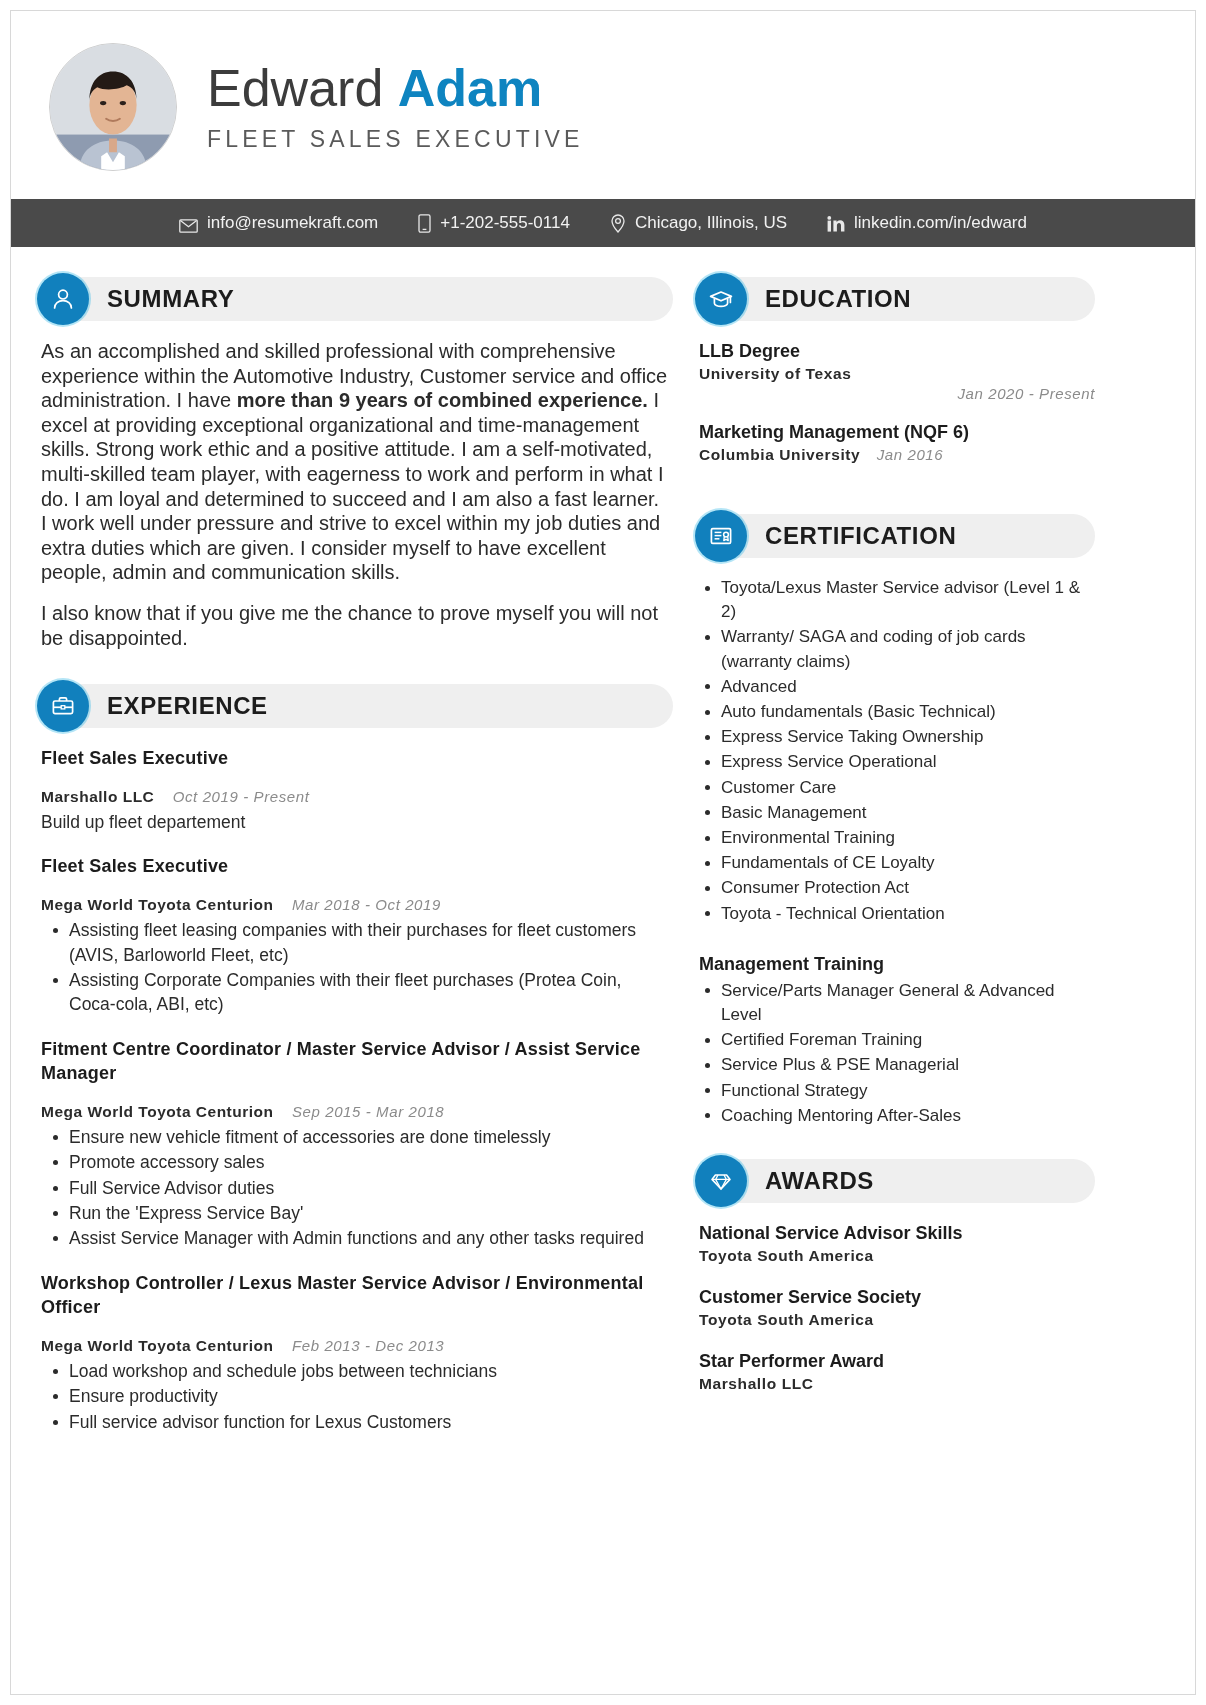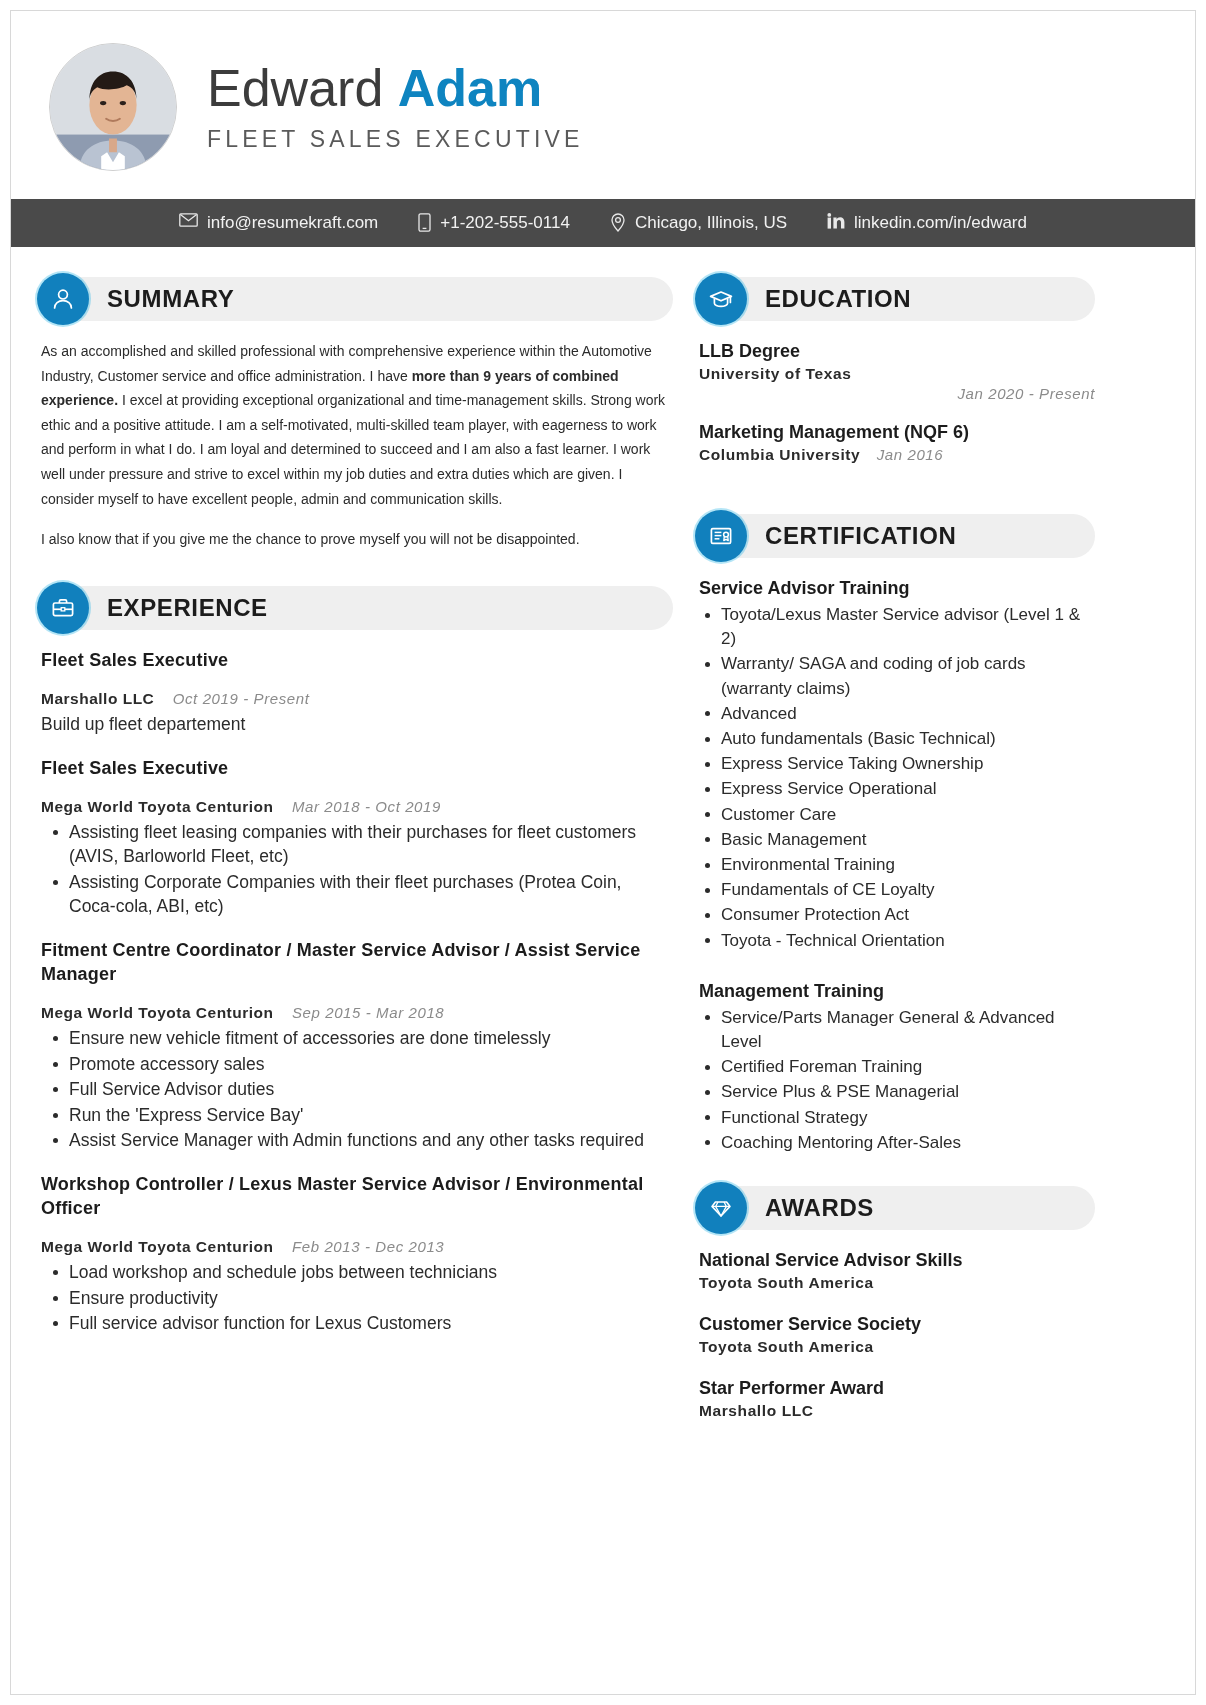--- a/index.html
+++ b/index.html
@@ -51,21 +51,21 @@
 
   
   .contactbar {
     background: #4a4a4a;
     height: 48px;
     display: flex; align-items: center; justify-content: center;
     gap: 40px;
     color: #f2f2f2;
     font-size: 17px;
   }
-  .contact-item { display: flex; align-items: flex-start; gap: 9px; white-space: nowrap; }
+  .contact-item { display: flex; align-items: flex-end; gap: 9px; white-space: nowrap; }
   .contact-item svg { display: block; }
 
   
   .body {
     display: flex;
     padding: 26px 26px 0 26px;
     gap: 22px;
   }
   .col-left  { width: 636px; flex: 0 0 636px; }
   .col-right { width: 400px; flex: 0 0 400px; }
@@ -93,21 +93,21 @@
   .sec-ico svg { display: block; }
   .sec-title {
     position: relative; z-index: 2;
     margin-left: 18px;
     font-size: 24px; font-weight: 700; color: #1c1c1c;
     letter-spacing: 0.6px;
   }
 
   
   .para {
-    font-size: 14px; line-height: 24.6px; color: #2b2b2b;
+    font-size: 20px; line-height: 24.6px; color: #2b2b2b;
     margin: 0 0 16px 0;
   }
   .para b { font-weight: 700; }
   .left-pad { padding: 0 4px 0 4px; }
 
   .entry { margin-bottom: 20px; }
   .entry-title {
     font-size: 18px; font-weight: 700; color: #1c1c1c;
     line-height: 24px; letter-spacing: 0.2px;
   }
@@ -356,21 +356,20 @@
                 <line x1="6.6" y1="12.6" x2="13.4" y2="12.6" stroke="#fff" stroke-width="1.5"></line>
                 <line x1="6.6" y1="15.8" x2="11.4" y2="15.8" stroke="#fff" stroke-width="1.5"></line>
                 <circle cx="18" cy="11.6" r="2.4" fill="none" stroke="#fff" stroke-width="1.5"></circle>
                 <path d="M16.3 13.6l-.5 4 2.2-1.3 2.2 1.3-.5-4" fill="none" stroke="#fff" stroke-width="1.4" stroke-linejoin="round"></path>
               </svg>
         </div>
         <div class="sec-title">CERTIFICATION</div>
       </div>
 
       <div>
-        <div class="r-sub">Service Advisor Training</div>
         <ul class="bul r">
           <li>Toyota/Lexus Master Service advisor (Level 1 &amp; 2)</li>
           <li>Warranty/ SAGA and coding of job cards (warranty claims)</li>
           <li>Advanced</li>
           <li>Auto fundamentals (Basic Technical)</li>
           <li>Express Service Taking Ownership</li>
           <li>Express Service Operational</li>
           <li>Customer Care</li>
           <li>Basic Management</li>
           <li>Environmental Training</li>

